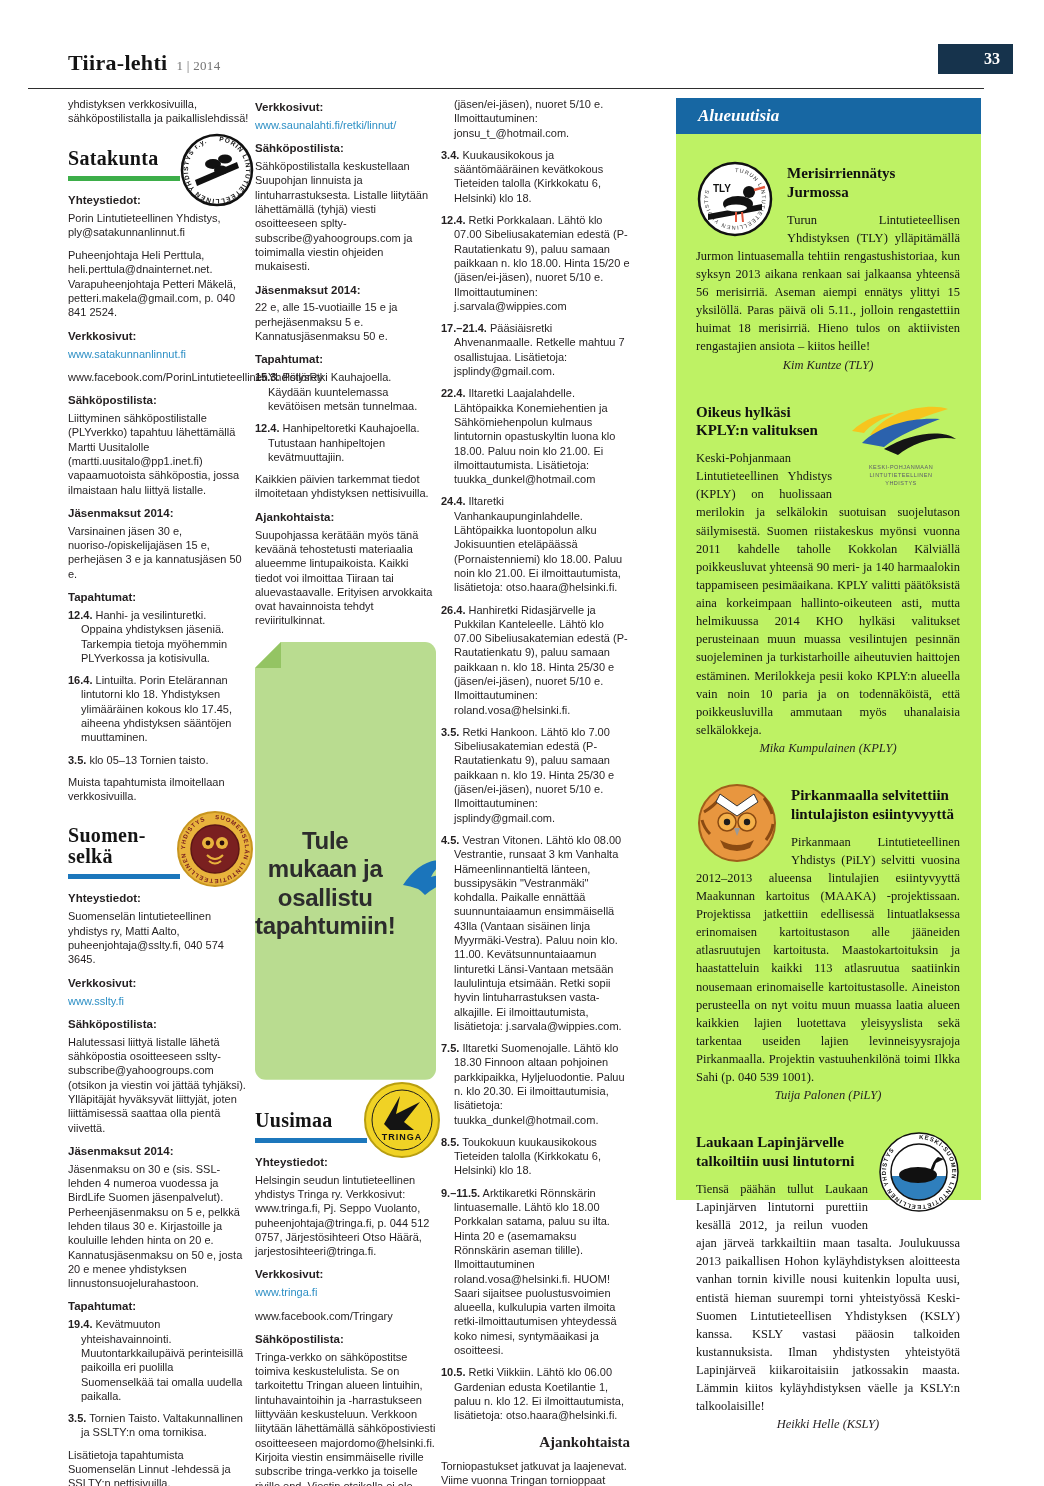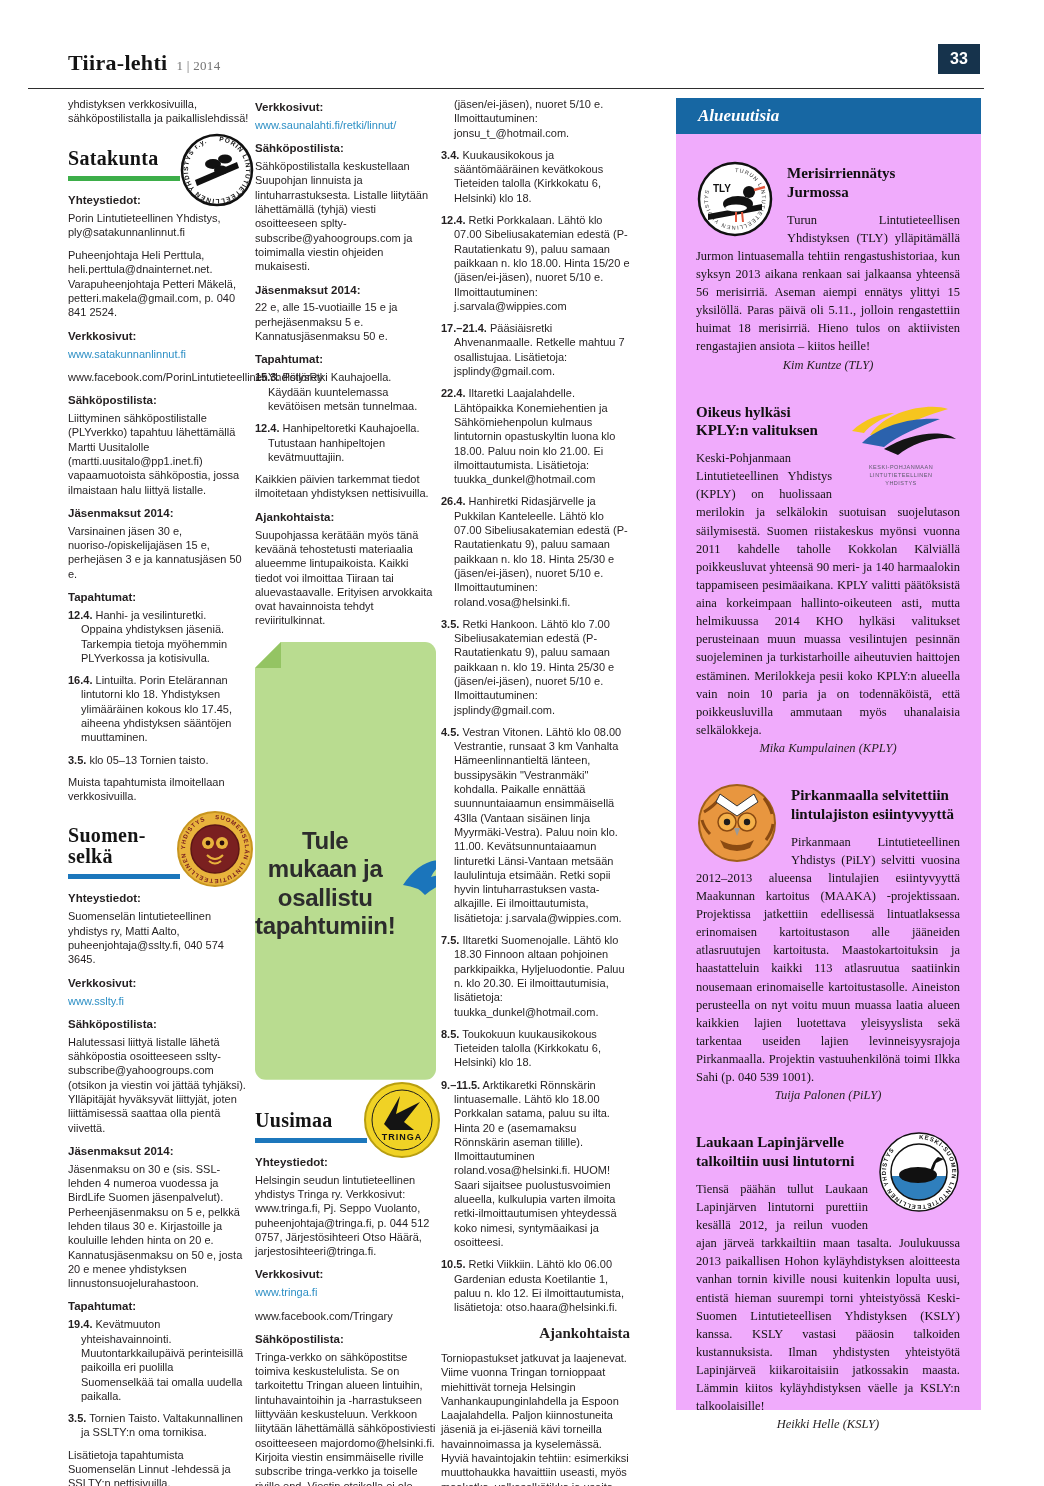--- a/index.html
+++ b/index.html
@@ -4,22 +4,22 @@
 <style>
   html,body{margin:0;padding:0;background:#9a9a9a;}
   .page{position:relative;width:1044px;height:1486px;background:#fff;margin:0 auto;
         font-family:"Liberation Sans",sans-serif;color:#231f20;overflow:hidden;}
   
   .masthead{position:absolute;left:68px;top:50px;font-family:"Liberation Serif",serif;
             font-weight:bold;font-size:22px;color:#141414;letter-spacing:.3px;}
   .issue{font-family:"Liberation Serif",serif;font-weight:normal;font-size:13px;margin-left:9px;color:#737373;}
   .header-rule{position:absolute;left:28px;right:60px;top:88px;border-top:1.6px solid #2e2e2e;}
   .pagebox{position:absolute;left:938px;top:44px;width:42px;height:30px;background:#16334c;
-           color:#fff;font-family:Liberation Sans, sans-serif;font-weight:bold;font-size:16px;
-           display:flex;align-items:center;justify-content:center;}
+           color:#fff;font-family:Liberation Serif, serif;font-weight:bold;font-size:16px;
+           display:flex;align-items:center;justify-content:center;padding-left:33px;}
   
   .col{position:absolute;top:97px;font-size:11px;line-height:1.3;}
   #col1{left:68px;width:181px;}
   #col2{left:255px;width:181px;}
   #col3{left:441px;width:189px;}
   .para{margin:0 0 9px;}
   .subhead{font-weight:bold;font-size:11.5px;margin:3px 0 3px;}
   .link{color:#2d8fc5;text-decoration:none;display:block;margin:0 0 9px;}
   .event{padding-left:13px;text-indent:-13px;margin:0 0 8px;}
   .event b{font-weight:bold;}
@@ -41,21 +41,21 @@
   .ad-heading{font-weight:bold;font-size:24px;line-height:1.18;color:#2c2c2c;margin-top:46px;letter-spacing:-.3px;}
   .ad-bird{margin-top:26px;}
   .brand{font-family:"Liberation Sans",sans-serif;font-weight:bold;font-size:31px;line-height:1;margin-top:8px;}
   .brand .b1{color:#1b75bb;}
   .brand .b2{color:#62b446;}
   .brand-sub{font-size:9.5px;letter-spacing:4px;color:#5f835f;margin-top:4px;}
   .join-label{font-size:17px;color:#000000;margin-top:30px;}
   .join-url{font-weight:bold;font-size:18px;color:#000000;margin-top:3px;}
   .news-title{font-family:"Liberation Serif",serif;font-weight:bold;font-size:15px;margin:10px 0 7px;text-align:right;}
   
-  #sidebar{position:absolute;left:676px;top:98px;width:305px;height:1312px;background:#f0abfc;}
+  #sidebar{position:absolute;left:676px;top:98px;width:305px;height:1102px;background:#bef264;}
   .sb-header{background:#1767a3;color:#fff;font-family:"Liberation Serif",serif;
              font-style:italic;font-weight:bold;font-size:17px;padding:8px 0 8px 22px;}
   .sb-body{padding:30px 21px 0 20px;}
   .article{margin-bottom:30px;}
   .article::after{content:"";display:block;clear:both;}
   .a-title{font-family:"Liberation Serif",serif;font-weight:bold;font-size:15px;
            line-height:1.25;margin:0 0 9px;color:#101010;}
   .a-body{font-family:"Liberation Serif",serif;font-size:12.5px;line-height:1.45;
           text-align:justify;margin:0;color:#141414;}
   .a-sig{font-family:"Liberation Serif",serif;font-style:italic;font-size:12.5px;
@@ -205,20 +205,21 @@
   </div>
 
   <div id="col3" class="col">
     <p class="para cont">(jäsen/ei-jäsen), nuoret 5/10 e. Ilmoittautuminen: jonsu_t_@hotmail.com.</p>
     <div>
 
     <p class="para event"><b>3.4.</b> <span>Kuukausikokous ja sääntömääräinen kevätkokous Tieteiden talolla (Kirkkokatu 6, Helsinki) klo 18.</span></p>
         <p class="para event"><b>12.4.</b> <span>Retki Porkkalaan. Lähtö klo 07.00 Sibeliusakatemian edestä (P-Rautatienkatu 9), paluu samaan paikkaan n. klo 18.00. Hinta 15/20 e (jäsen/ei-jäsen), nuoret 5/10 e. Ilmoittautuminen: j.sarvala@wippies.com</span></p>
         <p class="para event"><b>17.–21.4.</b> <span>Pääsiäisretki Ahvenanmaalle. Retkelle mahtuu 7 osallistujaa. Lisätietoja: jsplindy@gmail.com.</span></p>
         <p class="para event"><b>22.4.</b> <span>Iltaretki Laajalahdelle. Lähtöpaikka Konemiehentien ja Sähkömiehenpolun kulmaus lintutornin opastuskyltin luona klo 18.00. Paluu noin klo 21.00. Ei ilmoittautumista. Lisätietoja: tuukka_dunkel@hotmail.com</span></p>
+        <p class="para event"><b>24.4.</b> <span>Iltaretki Vanhankaupunginlahdelle. Lähtöpaikka luontopolun alku Jokisuuntien eteläpäässä (Pornaistenniemi) klo 18.00. Paluu noin klo 21.00. Ei ilmoittautumista, lisätietoja: otso.haara@helsinki.fi.</span></p>
         <p class="para event"><b>26.4.</b> <span>Hanhiretki Ridasjärvelle ja Pukkilan Kanteleelle. Lähtö klo 07.00 Sibeliusakatemian edestä (P-Rautatienkatu 9), paluu samaan paikkaan n. klo 18. Hinta 25/30 e (jäsen/ei-jäsen), nuoret 5/10 e. Ilmoittautuminen: roland.vosa@helsinki.fi.</span></p>
         <p class="para event"><b>3.5.</b> <span>Retki Hankoon. Lähtö klo 7.00 Sibeliusakatemian edestä (P-Rautatienkatu 9), paluu samaan paikkaan n. klo 19. Hinta 25/30 e (jäsen/ei-jäsen), nuoret 5/10 e. Ilmoittautuminen: jsplindy@gmail.com.</span></p>
         <p class="para event"><b>4.5.</b> <span>Vestran Vitonen. Lähtö klo 08.00 Vestrantie, runsaat 3 km Vanhalta Hämeenlinnantieltä länteen, bussipysäkin "Vestranmäki" kohdalla. Paikalle ennättää suunnuntaiaamun ensimmäisellä 43lla (Vantaan sisäinen linja Myyrmäki-Vestra). Paluu noin klo. 11.00. Kevätsunnuntaiaamun linturetki Länsi-Vantaan metsään laululintuja etsimään. Retki sopii hyvin lintuharrastuksen vasta-alkajille. Ei ilmoittautumista, lisätietoja: j.sarvala@wippies.com.</span></p>
         <p class="para event"><b>7.5.</b> <span>Iltaretki Suomenojalle. Lähtö klo 18.30 Finnoon altaan pohjoinen parkkipaikka, Hyljeluodontie. Paluu n. klo 20.30. Ei ilmoittautumisia, lisätietoja: tuukka_dunkel@hotmail.com.</span></p>
         <p class="para event"><b>8.5.</b> <span>Toukokuun kuukausikokous Tieteiden talolla (Kirkkokatu 6, Helsinki) klo 18.</span></p>
         <p class="para event"><b>9.–11.5.</b> <span>Arktikaretki Rönnskärin lintuasemalle. Lähtö klo 18.00 Porkkalan satama, paluu su ilta. Hinta 20 e (asemamaksu Rönnskärin aseman tilille). Ilmoittautuminen roland.vosa@helsinki.fi. HUOM! Saari sijaitsee puolustusvoimien alueella, kulkulupia varten ilmoita retki-ilmoittautumisen yhteydessä koko nimesi, syntymäaikasi ja osoitteesi.</span></p>
         <p class="para event"><b>10.5.</b> <span>Retki Viikkiin. Lähtö klo 06.00 Gardenian edusta Koetilantie 1, paluu n. klo 12. Ei ilmoittautumista, lisätietoja: otso.haara@helsinki.fi.</span></p>
       </div>
     <h3 class="news-title">Ajankohtaista</h3>
     <p class="para">Torniopastukset jatkuvat ja laajenevat. Viime vuonna Tringan tornioppaat miehittivät torneja Helsingin Vanhankaupunginlahdella ja Espoon Laajalahdella. Paljon kiinnostuneita jäseniä ja ei-jäseniä kävi torneilla havainnoimassa ja kyselemässä. Hyviä havaintojakin tehtiin: esimerkiksi muuttohaukka havaittiin useasti, myös maakotka, valkoselkätikka ja useita pussitiaisia. Torniopastuksia on tarkoitus nyt tulevana keväänä laajentaa ympäri Tringan aluetta. Näistä tulee vielä lisätietoa myöhemmin tringa-verkkoon ja Facebookiin. Tule mukaan!</p>

